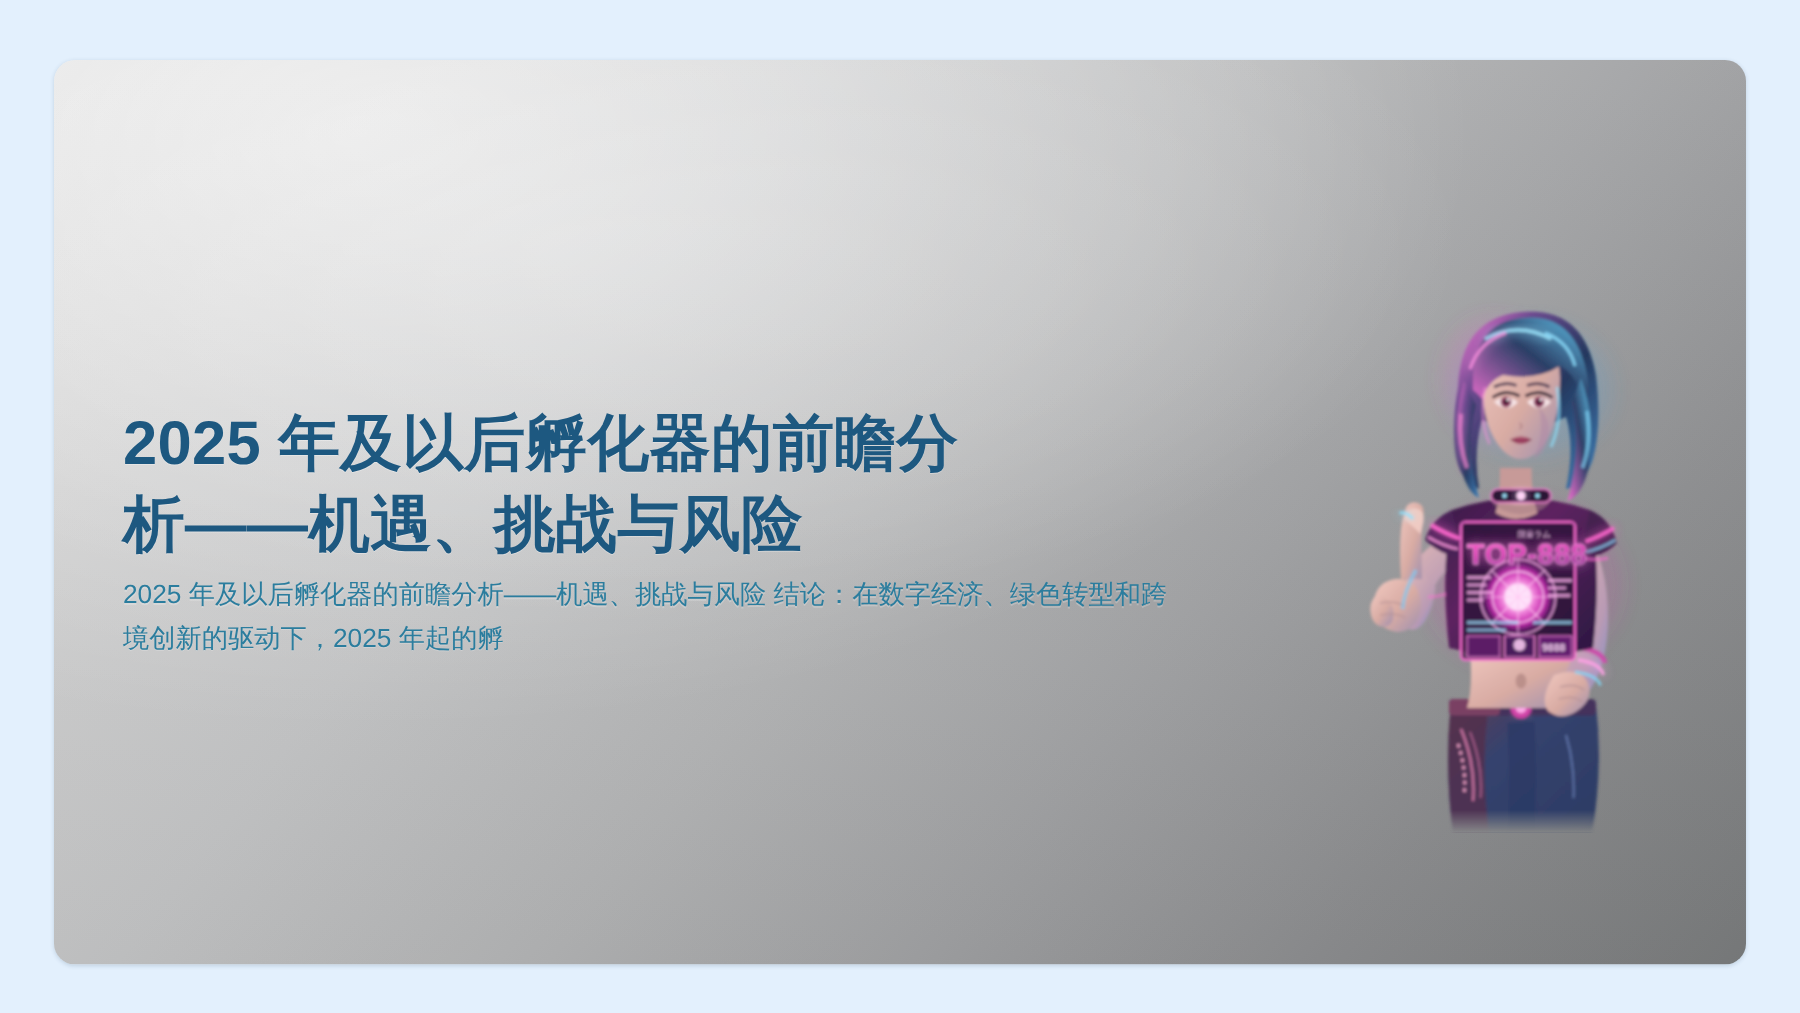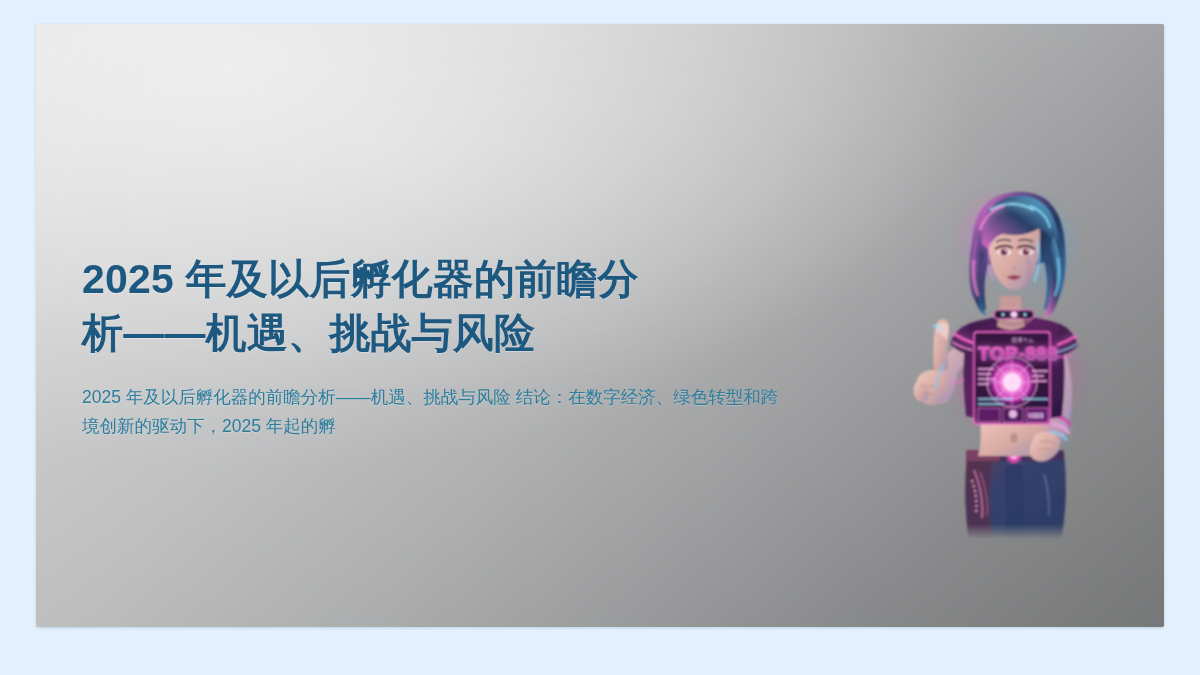--- a/index.html
+++ b/index.html
@@ -18,24 +18,24 @@
     position: relative;
     width: 1200px;
     height: 675px;
     background: #e3f0fd;
   }
 
   
   .slide {
     position: absolute;
     left: 36px;
-    top: 24px;
+    top: 40px;
     width: 1128px;
     height: 603px;
-    border-radius: 2px;
+    border-radius: 14px;
     overflow: hidden;
     background:
       radial-gradient(120% 120% at 18% 8%, rgba(255,255,255,0.55) 0%, rgba(255,255,255,0.0) 55%),
       linear-gradient(128deg,
         #dcdcdc 0%,
         #d3d3d3 14%,
         #c6c7c8 32%,
         #b5b6b7 50%,
         #a2a3a5 66%,
         #8e8f91 82%,
@@ -70,21 +70,21 @@
     font-size: 41px;
     line-height: 1.32;
     letter-spacing: 0.2px;
     color: #1d5880;
     text-shadow: 0 1px 0 rgba(255,255,255,0.30);
     white-space: pre-line;
     max-width: 690px;
   }
 
   .slide-subtitle {
-    margin: 23px 0 0 0;
+    margin: 6px 0 0 0;
     font-family: "Liberation Sans", "DejaVu Sans", sans-serif;
     font-weight: 400;
     font-size: 17.5px;
     line-height: 1.62;
     color: #2b7d9e;
     text-shadow: 0 1px 0 rgba(255,255,255,0.22);
     max-width: 700px;
   }
 
   

